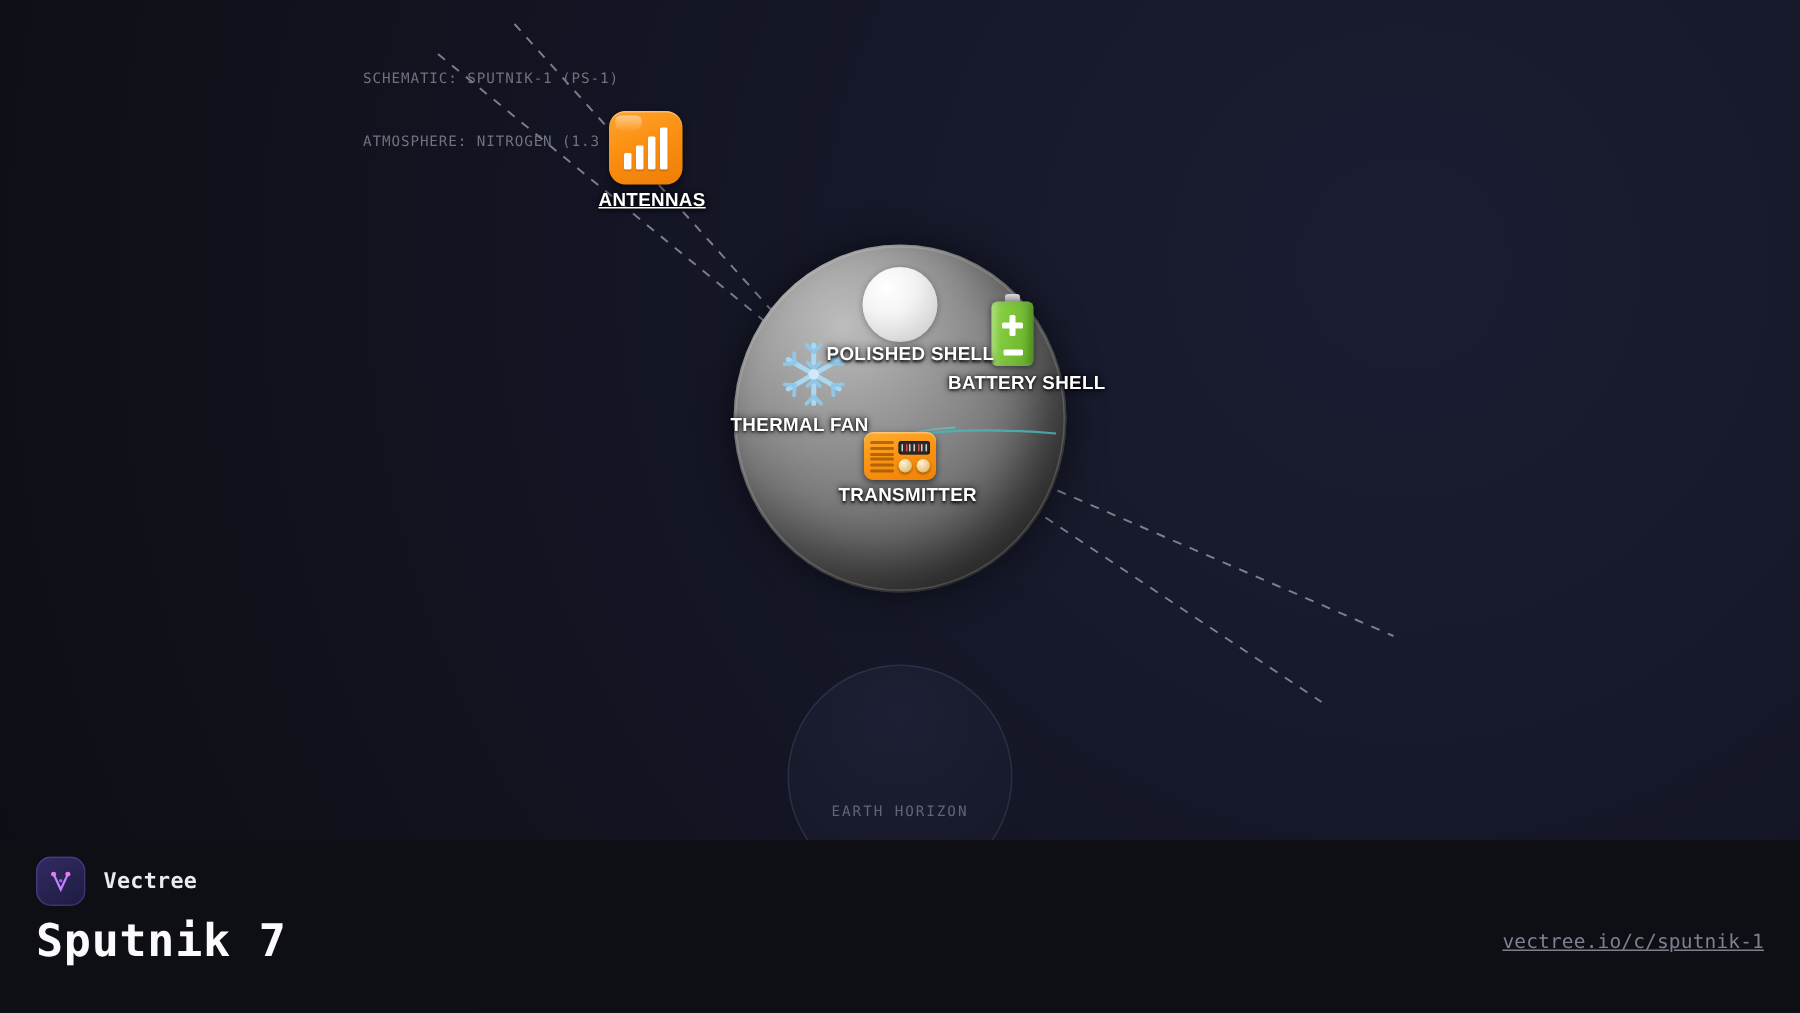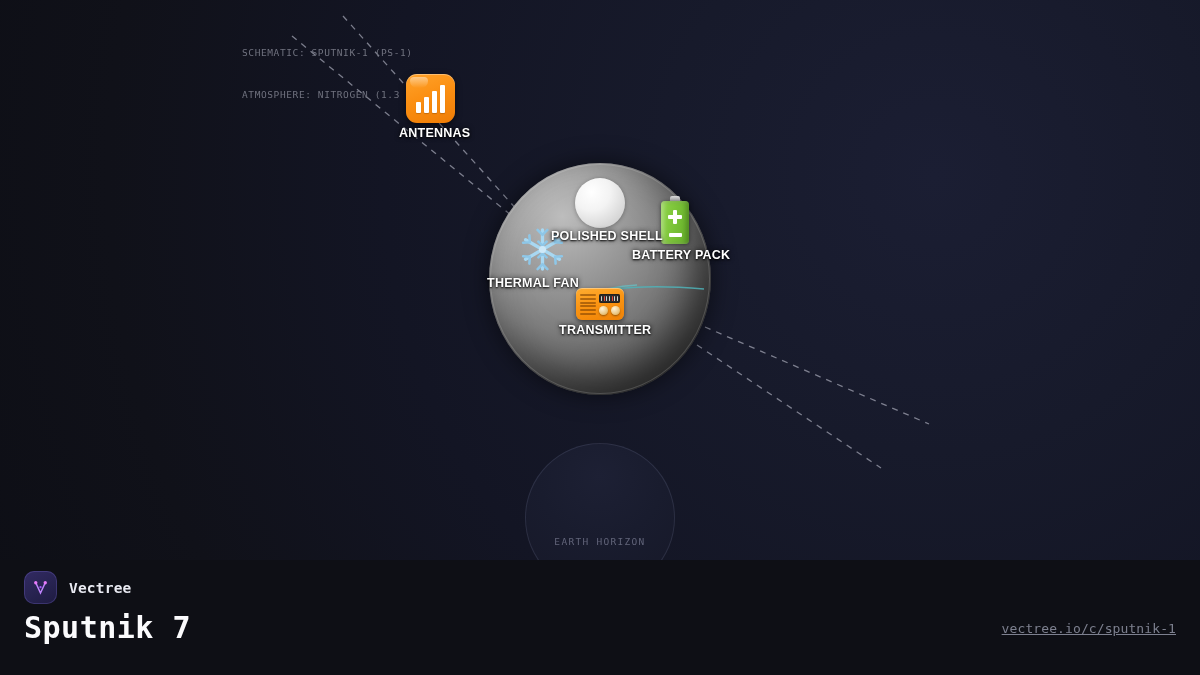--- a/index.html
+++ b/index.html
@@ -256,23 +256,23 @@
             <i></i>
             <i class="red"></i>
             <i></i>
             <i></i>
         </div>
         <div class="knob k1"></div>
         <div class="knob k2"></div>
       </div>
     </div>
 
-    <div class="nlabel" style="left:399px; top:126px;">ANTENNAS</div>
+    <div class="nlabel" style="left:399px; top:126px;text-decoration:underline;">ANTENNAS</div>
     <div class="nlabel" style="left:551px; top:229px;">POLISHED SHELL</div>
-    <div class="nlabel" style="left:632px; top:248px;">BATTERY PACK</div>
+    <div class="nlabel" style="left:632px; top:248px;">BATTERY SHELL</div>
     <div class="nlabel" style="left:487px; top:276px;">THERMAL FAN</div>
     <div class="nlabel" style="left:559px; top:323px;">TRANSMITTER</div>
 
   </div>
 
   <div class="footer">
     <div class="brand">
       <div class="brand-mark">
         <svg width="19" height="19" viewBox="0 0 24 24">
           <g stroke="#c084fc" stroke-width="1.9" stroke-linecap="round" fill="none">

